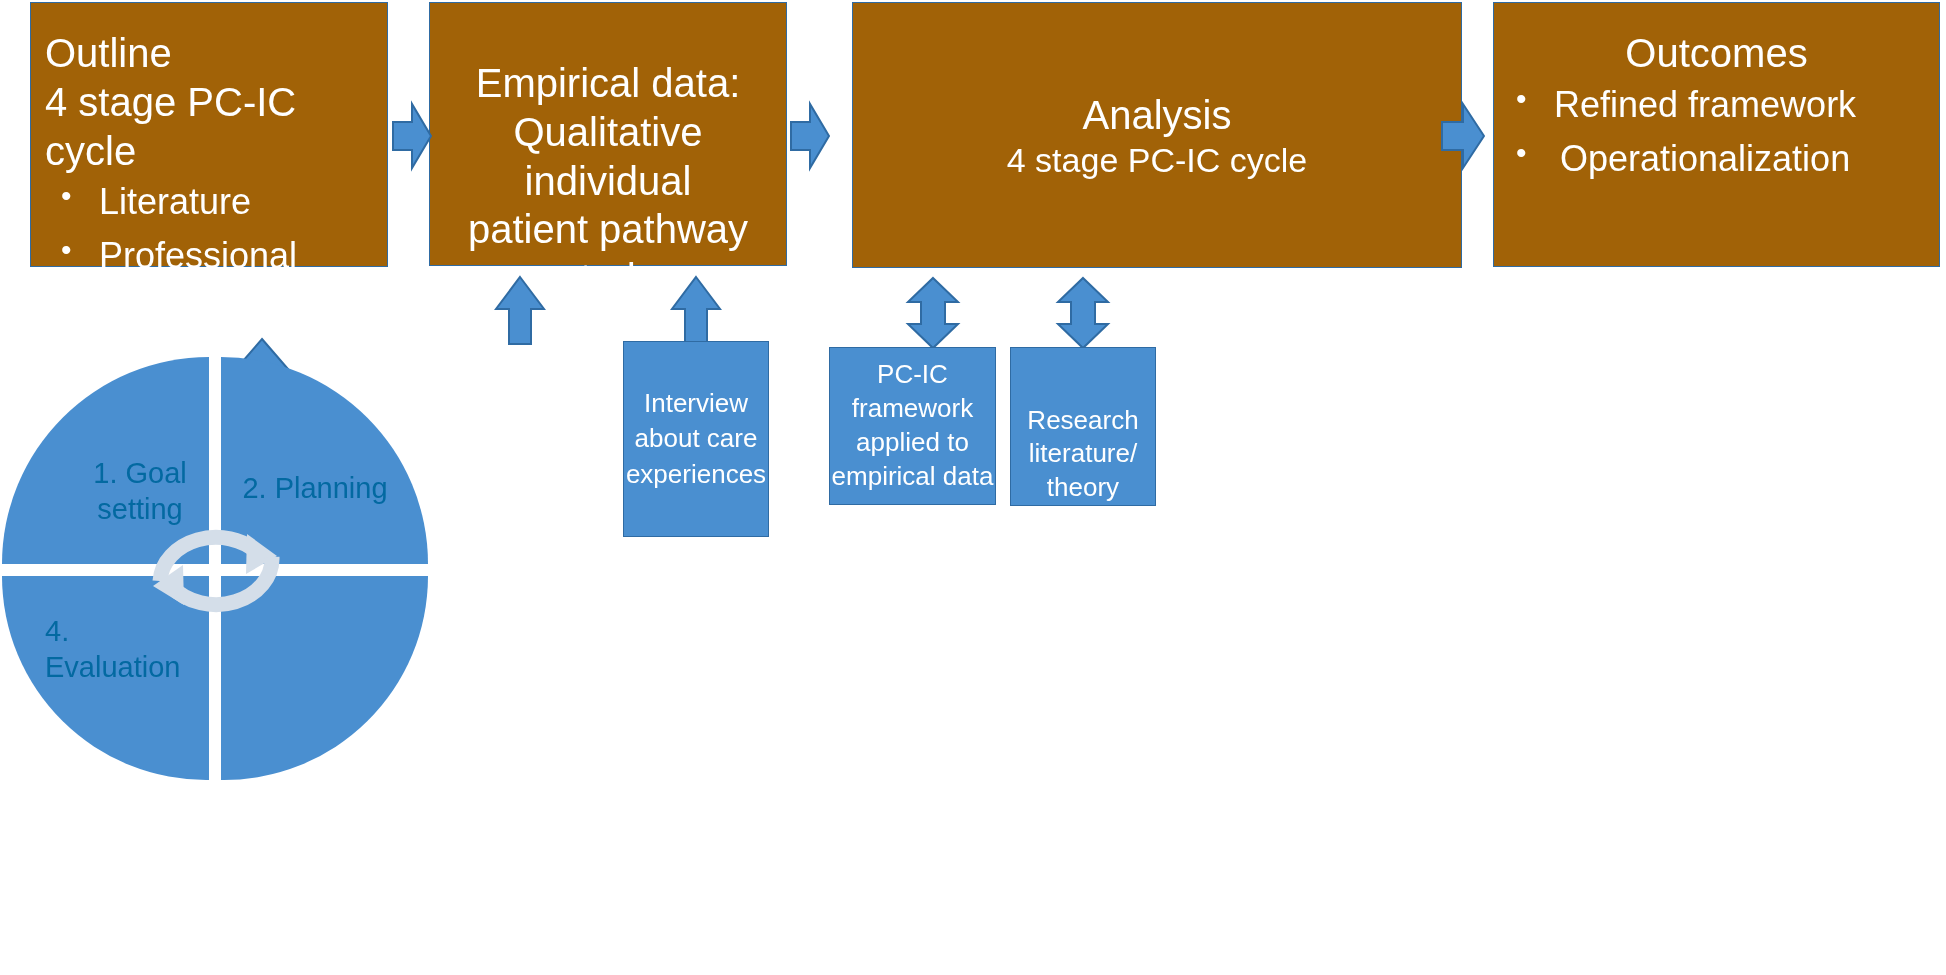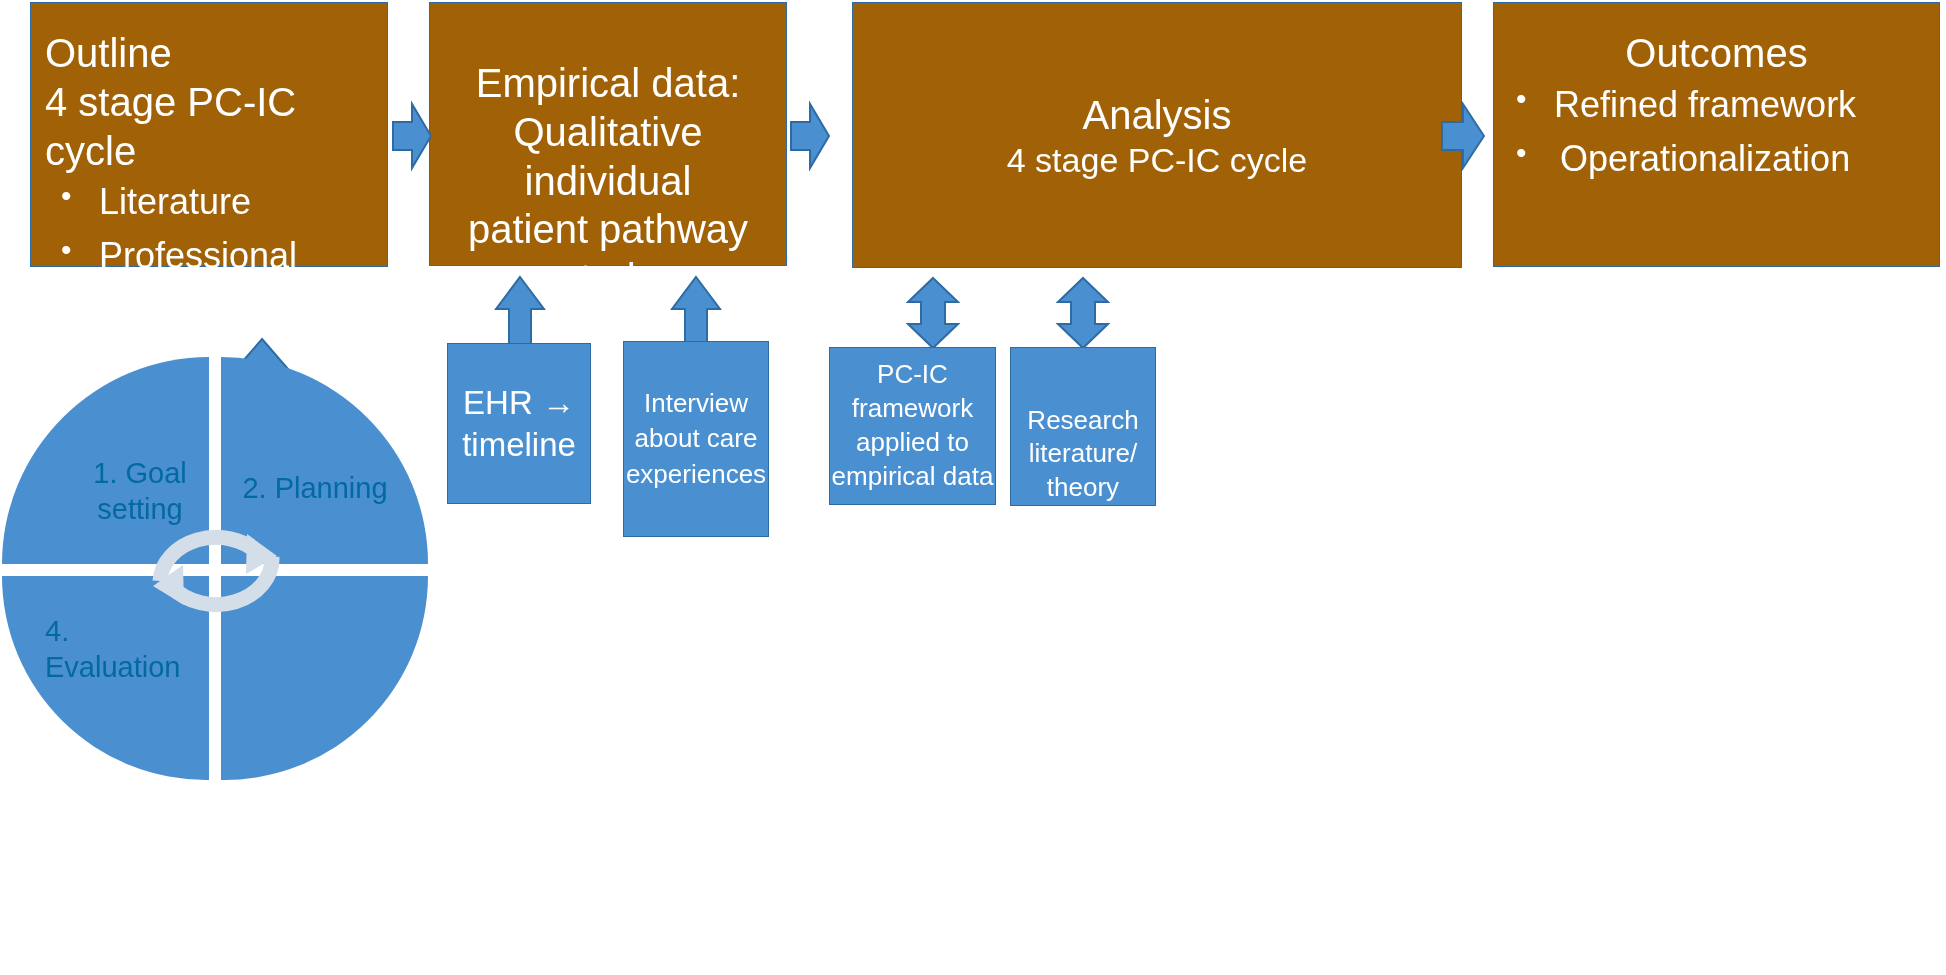--- a/index.html
+++ b/index.html
@@ -149,24 +149,20 @@
   </svg>
 
   <svg class="arrow" style="left:904px;top:276px;" width="58" height="74" viewBox="0 0 58 74">
     <polygon points="29,2 54,26 41,26 41,48 54,48 29,72 4,48 17,48 17,26 4,26" fill="#4a8fd0" stroke="#2f6ba3" stroke-width="2"></polygon>
   </svg>
 
   <svg class="arrow" style="left:1054px;top:276px;" width="58" height="74" viewBox="0 0 58 74">
     <polygon points="29,2 54,26 41,26 41,48 54,48 29,72 4,48 17,48 17,26 4,26" fill="#4a8fd0" stroke="#2f6ba3" stroke-width="2"></polygon>
   </svg>
 
-  <div class="smallbox" id="box-ehr">
-    <span>EHR →
-timeline</span>
-  </div>
   <div class="smallbox" id="box-interview">
     <span>Interview
 about care
 experiences</span>
   </div>
   <div class="smallbox" id="box-pcic">
     <span>PC-IC
 framework
 applied to
 empirical data</span>

